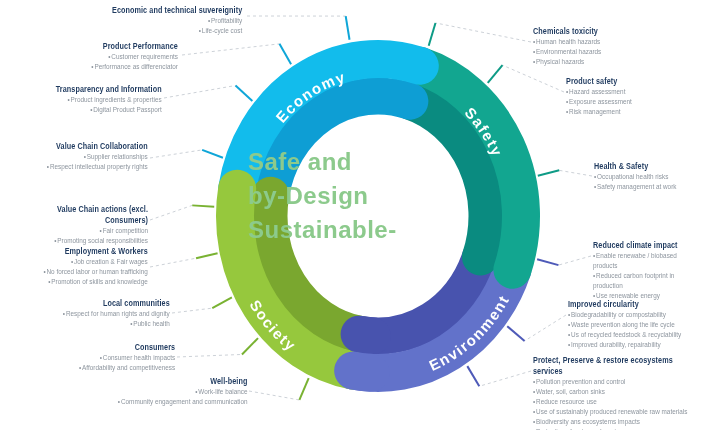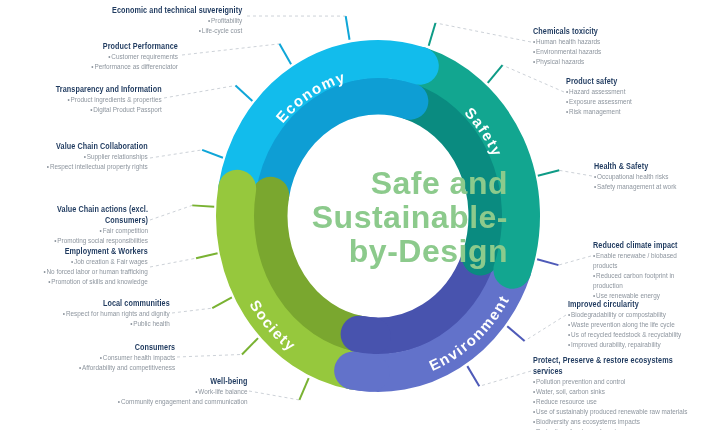--- a/index.html
+++ b/index.html
@@ -4,22 +4,22 @@
 <style>
   html,body{margin:0;padding:0;background:#fff;}
   .stage{position:relative;width:720px;height:430px;background:#fff;overflow:hidden;
          font-family:"Liberation Sans",sans-serif;}
   .lb{position:absolute;}
   .la-r{text-align:right;transform:scaleX(0.85);transform-origin:right top;}
   .la-l{text-align:left;transform:scaleX(0.85);transform-origin:left top;}
   .lb .t{font-size:8.5px;font-weight:bold;color:#1F3A5F;line-height:11px;letter-spacing:0.1px;}
   .lb .b{font-size:7.5px;color:#8D959E;line-height:10px;}
   .lb .b::before{content:"\2022";margin-right:1px;}
-  .center-title{position:absolute;left:248px;top:166px;width:260px;text-align:right;
-                font-size:32px;font-weight:bold;color:#8CCA8C;line-height:34px;letter-spacing:0.5px;}
+  .center-title{position:absolute;left:248px;top:145px;width:260px;text-align:left;
+                font-size:24px;font-weight:bold;color:#8CCA8C;line-height:34px;letter-spacing:0.5px;}
   svg{position:absolute;left:0;top:0;}
   svg text{font-family:"Liberation Sans",sans-serif;font-weight:bold;fill:#fff;
            font-size:15px;letter-spacing:1.5px;}
 </style>
 </head>
 <body>
 
 <div class="stage">
 
   <svg id="ring-svg" width="720" height="430" viewBox="0 0 720 430">
@@ -74,22 +74,22 @@
       <path id="lp-3" fill="none" d="M 231.88822221737553 261.7558010656218 A 152 166 0 0 0 331.029416855008 373.87538170499545"></path>
       <text><textPath href="#lp-0" startOffset="50%" text-anchor="middle">Environment</textPath></text>
       <text><textPath href="#lp-1" startOffset="50%" text-anchor="middle">Safety</textPath></text>
       <text><textPath href="#lp-2" startOffset="50%" text-anchor="middle">Economy</textPath></text>
       <text><textPath href="#lp-3" startOffset="50%" text-anchor="middle">Society</textPath></text>
     </g>
   </svg>
 
   <div class="center-title">
     <div>Safe and</div>
+    <div>by-Design</div>
     <div>Sustainable-</div>
-    <div>by-Design</div>
   </div>
 
   <div class="lb la-r" style="right:478px;top:5px;">
     <div class="t">Economic and technical suvereignity</div>
     <div class="b">Profitability</div>
     <div class="b">Life-cycle cost</div>
   </div>
   <div class="lb la-r" style="right:542px;top:41px;">
     <div class="t">Product Performance</div>
     <div class="b">Customer requirements</div>

